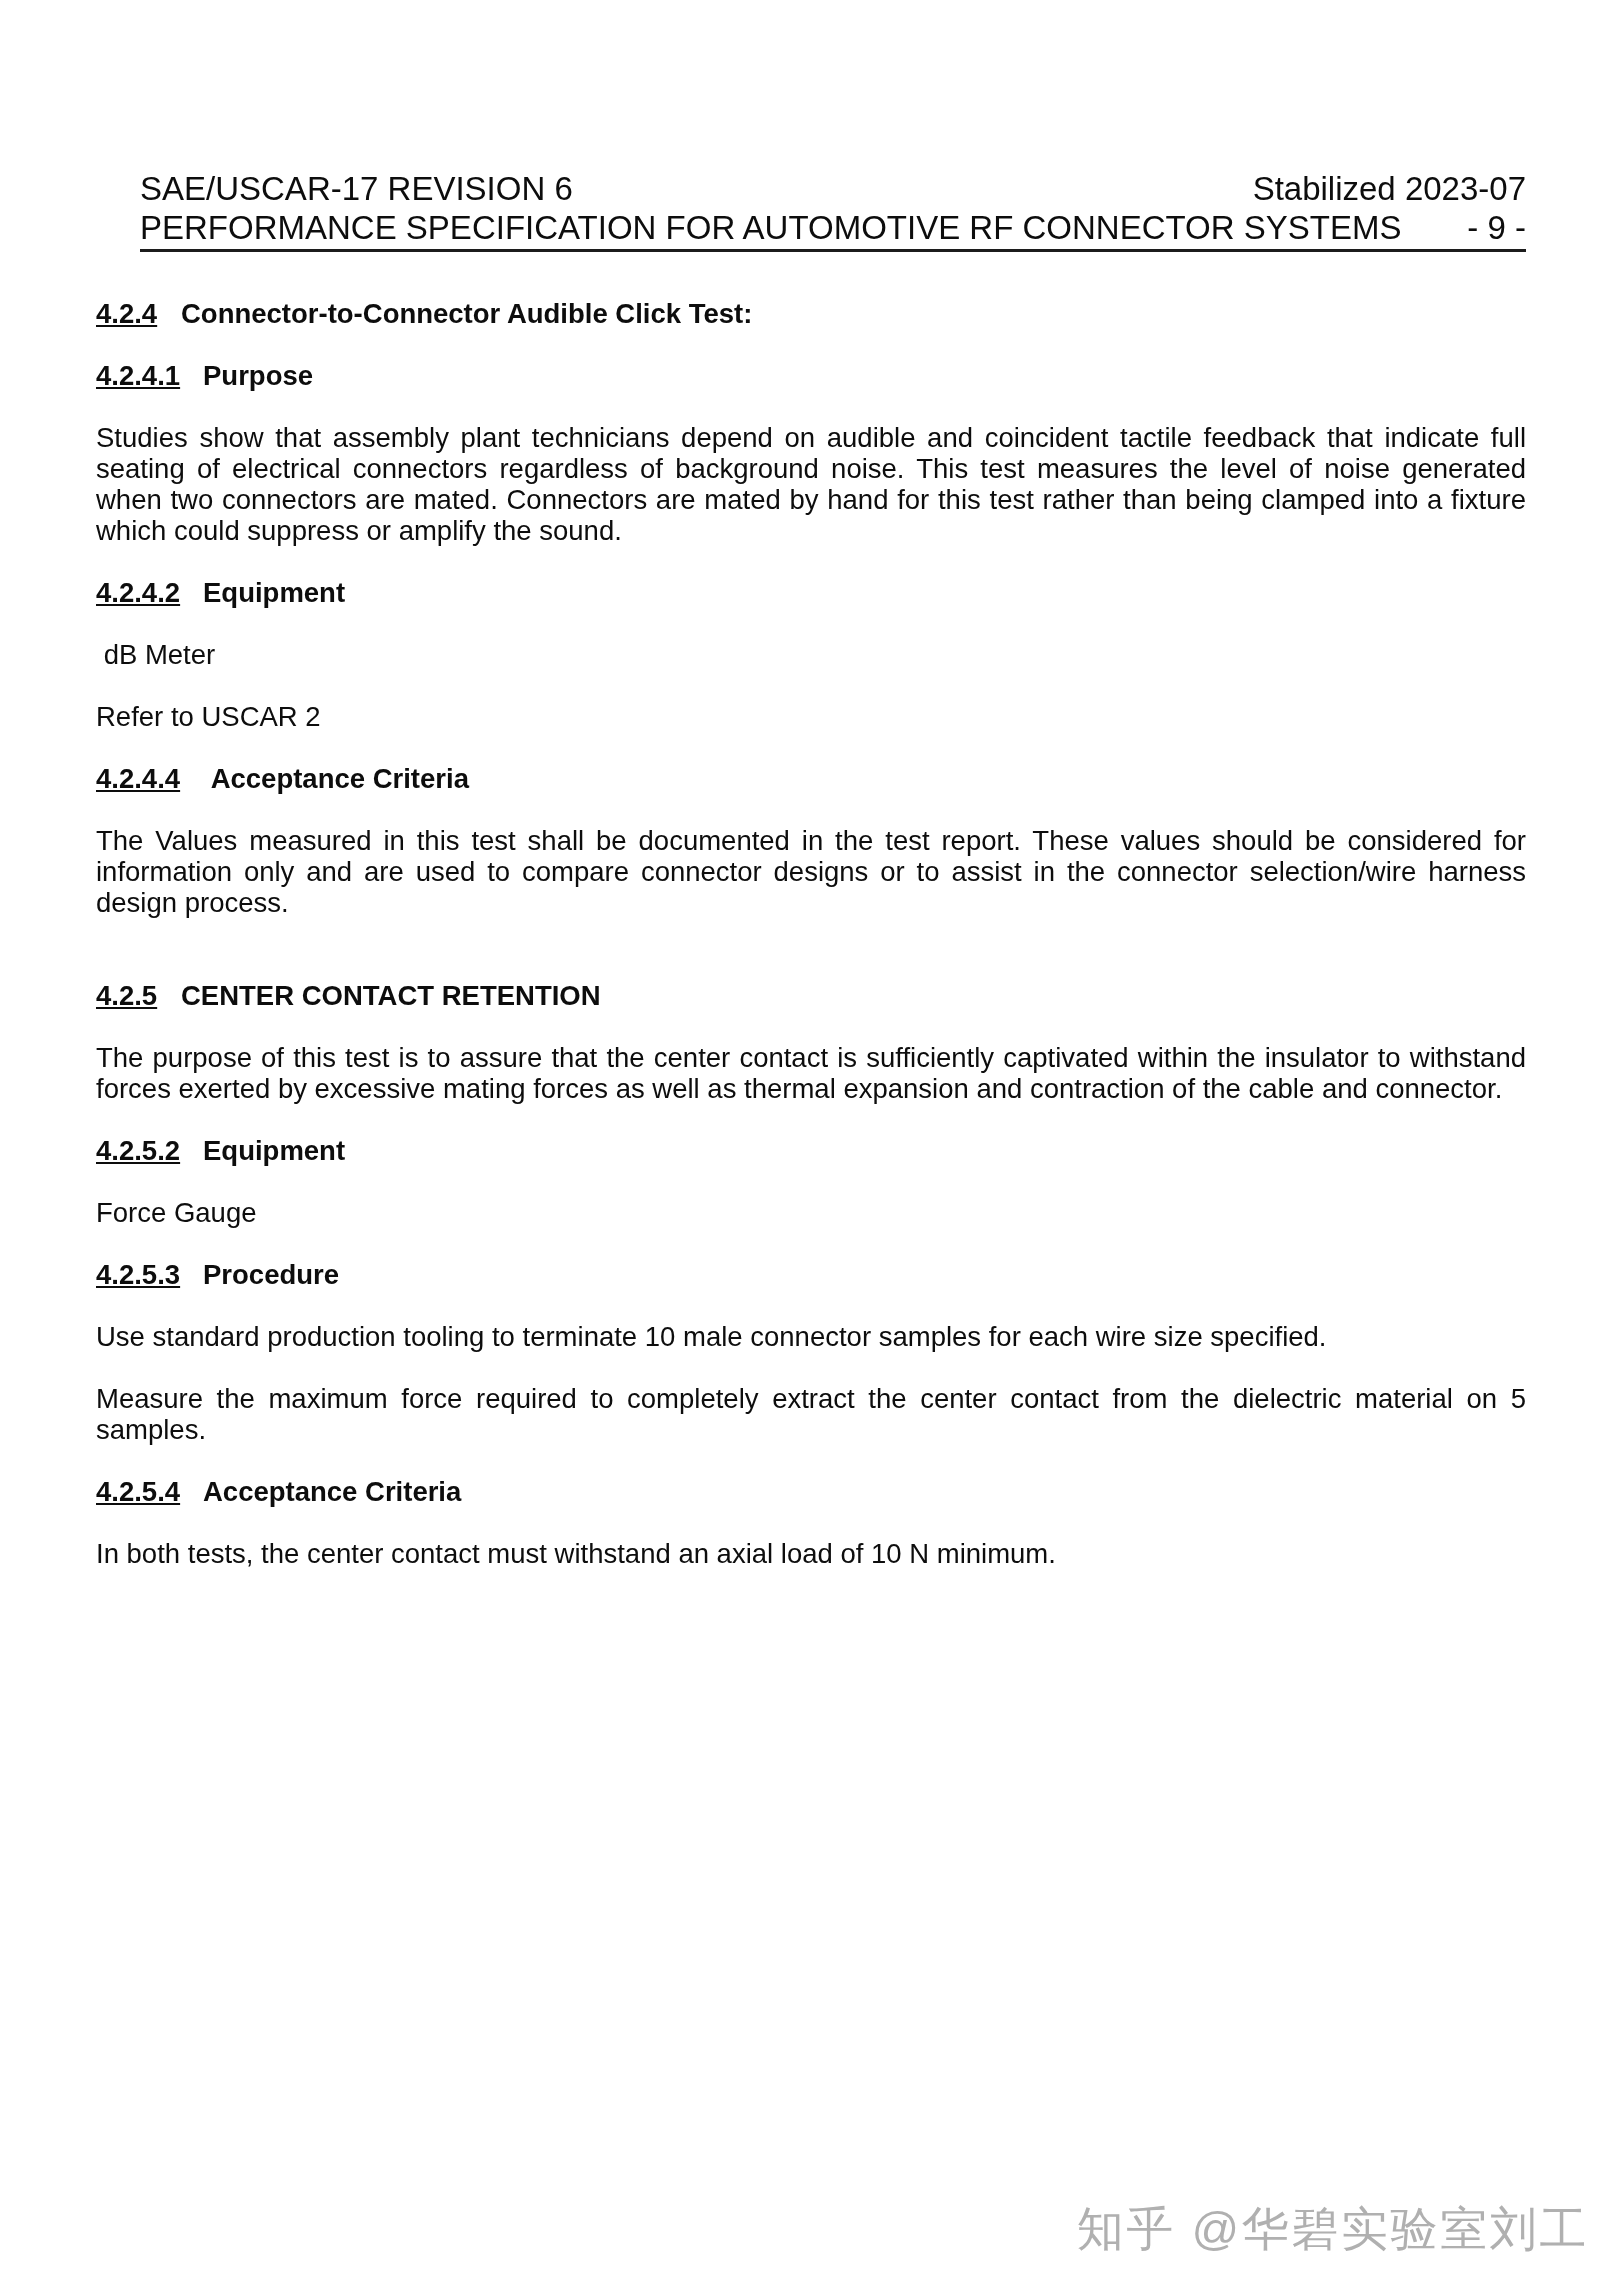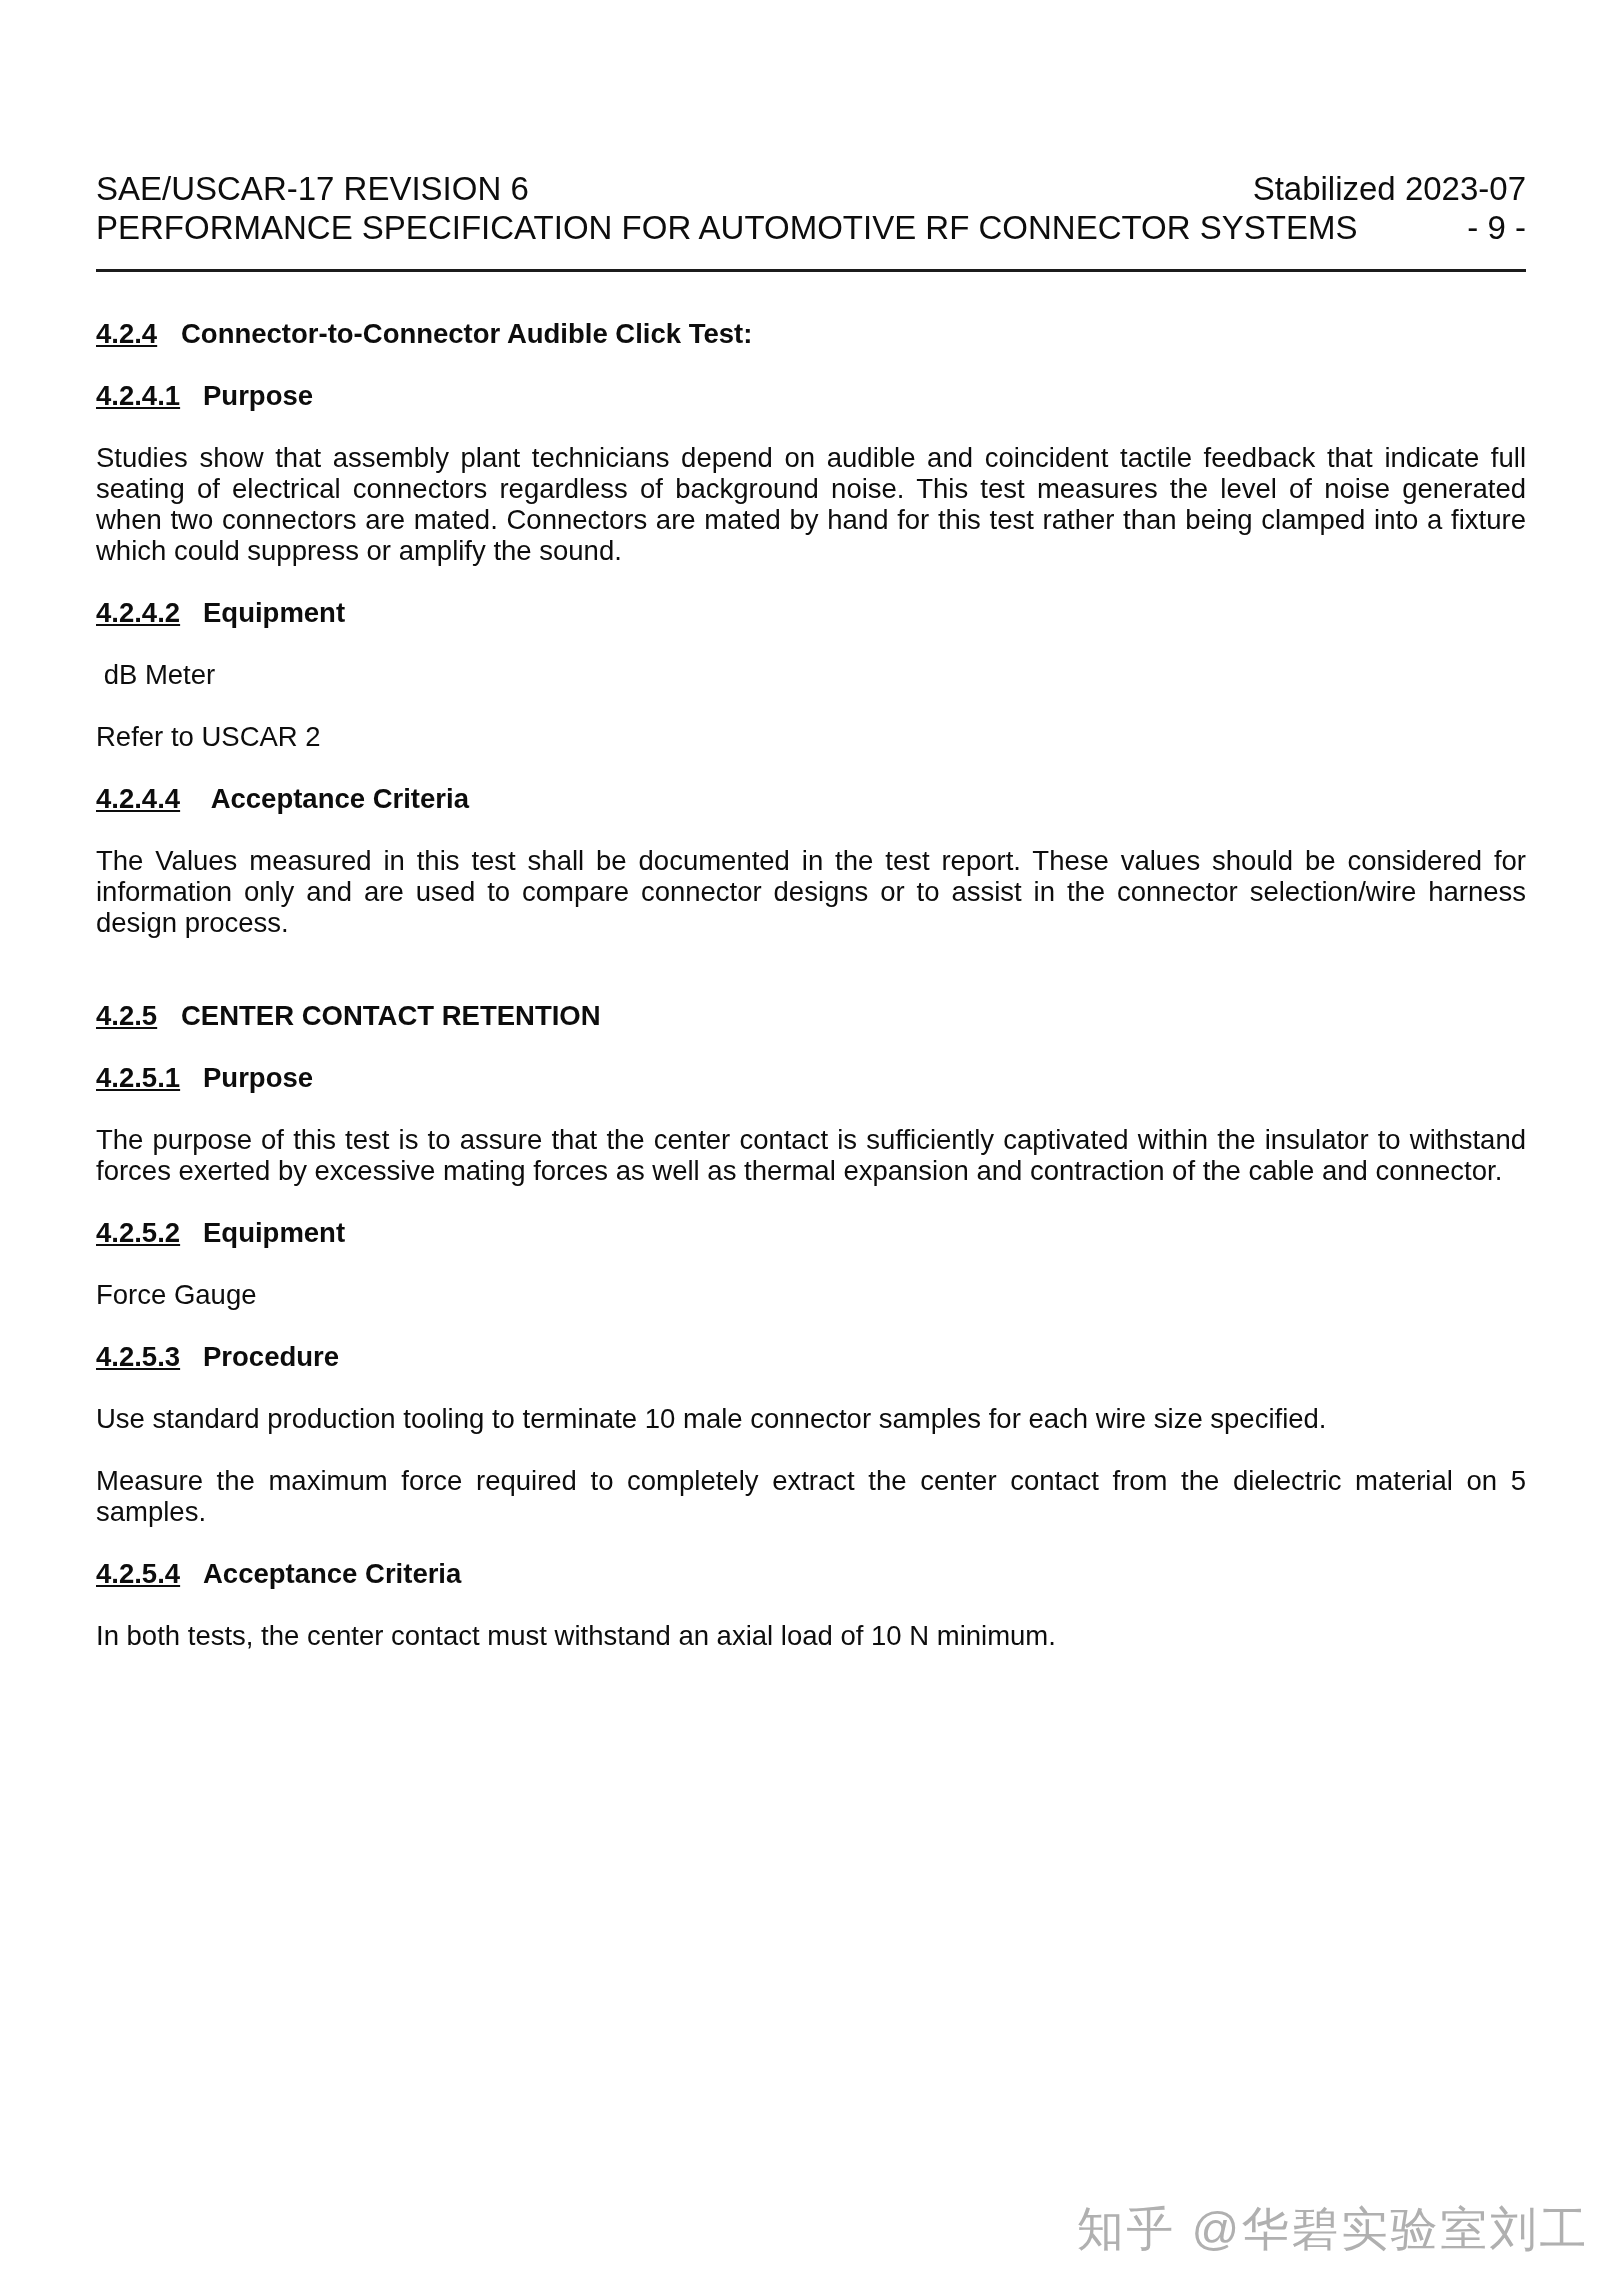--- a/index.html
+++ b/index.html
@@ -12,22 +12,23 @@
     overflow:hidden;
   }
   .content {
     position:absolute;
     left:96px; top:169px;
     width:1430px;
   }
   .doc-header {
     font-size:33px;
     line-height:39px;
-    padding-bottom:22px;
+    padding-bottom:2px;
     border-bottom:3.3px solid #1c1c1c;
+    margin-left:44px;
   }
   .doc-header .row {
     display:flex;
     justify-content:space-between;
     align-items:baseline;
     white-space:nowrap;
   }
   .doc-body {
     margin-top:46px;
     font-size:27.5px;
@@ -72,21 +73,20 @@
         <p class="h"><span class="num num3">4.2.4</span><span>Connector-to-Connector Audible Click Test:</span></p>
         <p class="h"><span class="num num4">4.2.4.1</span><span>Purpose</span></p>
         <p class="para">Studies show that assembly plant technicians depend on audible and coincident tactile feedback that indicate full seating of electrical connectors regardless of background noise. This test measures the level of noise generated when two connectors are mated. Connectors are mated by hand for this test rather than being clamped into a fixture which could suppress or amplify the sound.</p>
         <p class="h"><span class="num num4">4.2.4.2</span><span>Equipment</span></p>
         <p class="para">&nbsp;dB Meter</p>
         <p class="para">Refer to USCAR 2</p>
         <p class="h"><span class="num num4">4.2.4.4</span><span>&nbsp;Acceptance Criteria</span></p>
         <p class="para">The Values measured in this test shall be documented in the test report. These values should be considered for information only and are used to compare connector designs or to assist in the connector selection/wire harness design process.</p>
         <div class="spacer"></div>
         <p class="h"><span class="num num3">4.2.5</span><span>CENTER CONTACT RETENTION</span></p>
-        <p class="h"><span class="num num4">4.2.5.1</span><span>Purpose</span></p>
         <p class="para">The purpose of this test is to assure that the center contact is sufficiently captivated within the insulator to withstand forces exerted by excessive mating forces as well as thermal expansion and contraction of the cable and connector.</p>
         <p class="h"><span class="num num4">4.2.5.2</span><span>Equipment</span></p>
         <p class="para">Force Gauge</p>
         <p class="h"><span class="num num4">4.2.5.3</span><span>Procedure</span></p>
         <p class="para">Use standard production tooling to terminate 10 male connector samples for each wire size specified.</p>
         <p class="para">Measure the maximum force required to completely extract the center contact from the dielectric material on 5 samples.</p>
         <p class="h"><span class="num num4">4.2.5.4</span><span>Acceptance Criteria</span></p>
         <p class="para">In both tests, the center contact must withstand an axial load of 10 N minimum.</p>
       </main>
 

